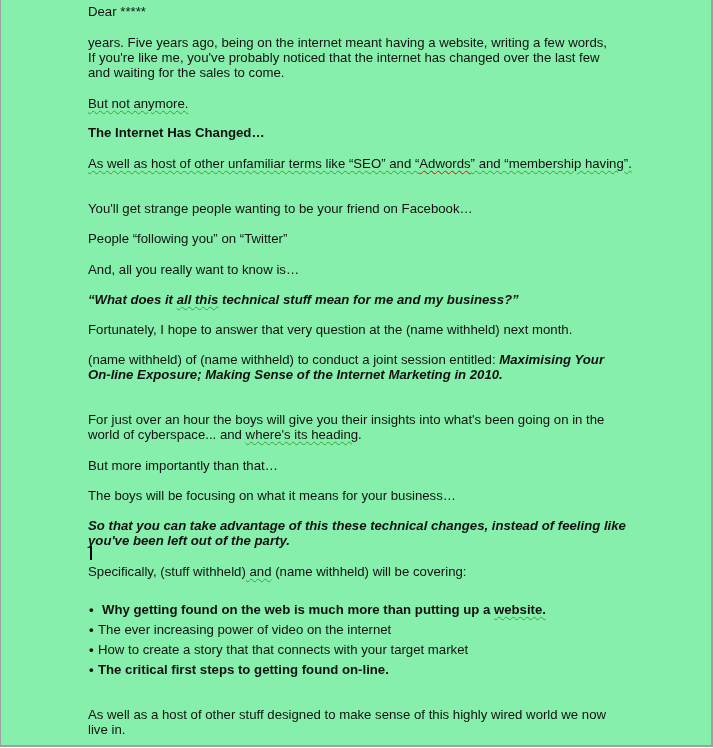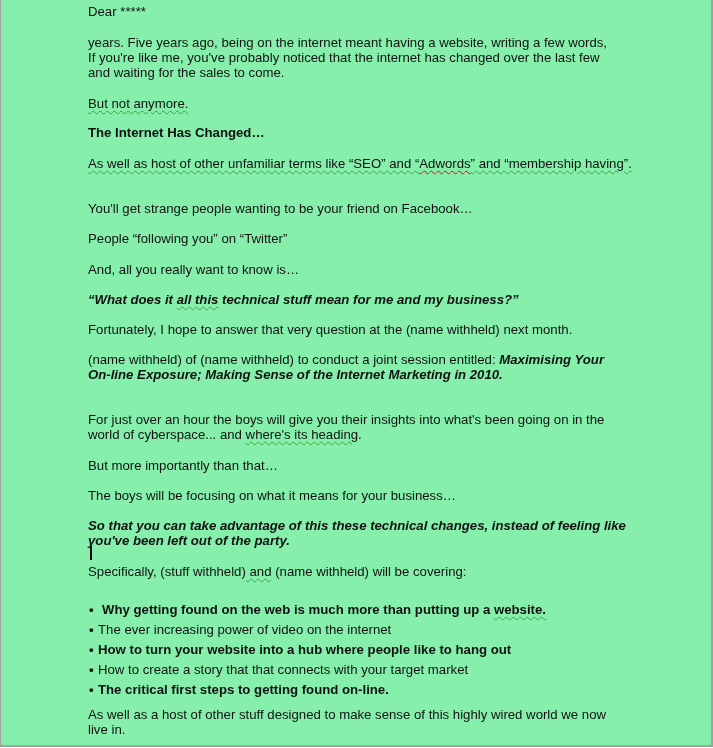--- a/index.html
+++ b/index.html
@@ -89,21 +89,20 @@
       <p>you've been left out of the party.</p>
     </div>
 
     <div class="cursor"></div>
 
     <p class="para" style="top:561px"><span>Specifically, (stuff withheld)</span><span class="sq-green">  and</span><span> (name withheld)  will be covering:</span></p>
 
     <ul class="bullets">
       <li class="b spaced"><span class="dot">•</span><span>Why getting found on the web is much more than putting up a </span><span class="sq-green">website.</span></li>
       <li><span class="dot">•</span><span>The  ever increasing power of video on the internet</span></li>
-      <li class="b"><span class="dot">•</span><span>How to turn your website into a hub where people like to hang out</span></li>
       <li><span class="dot">•</span><span>How to create a story that that connects with your target market</span></li>
       <li class="b"><span class="dot">•</span><span>The critical first steps to getting found on-line.</span></li>
     </ul>
 
     <div class="para" style="top:704px">
       <p>As well as a host of other stuff designed to make sense of this highly wired world we now</p>
       <p>live in.</p>
     </div>
 
   </div>

